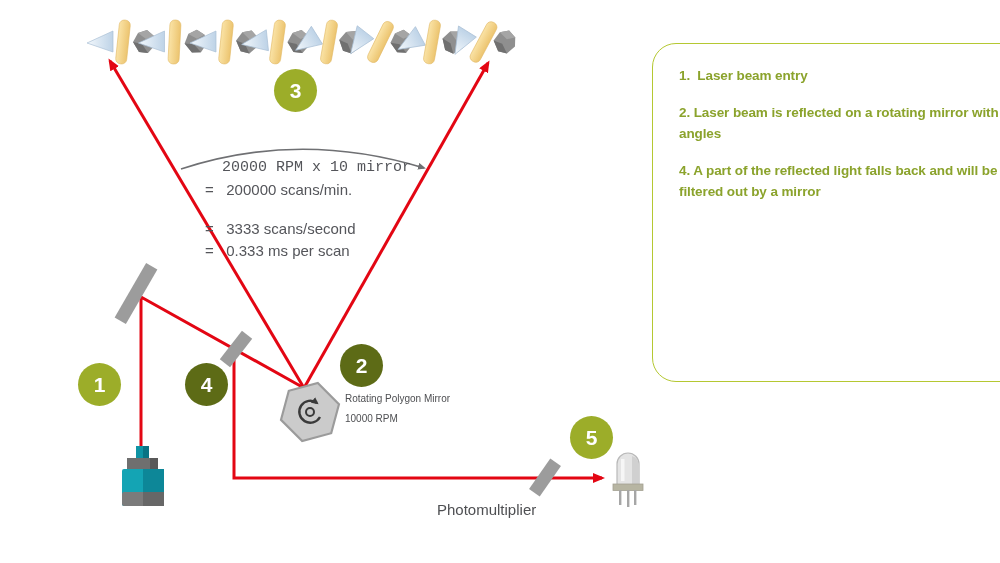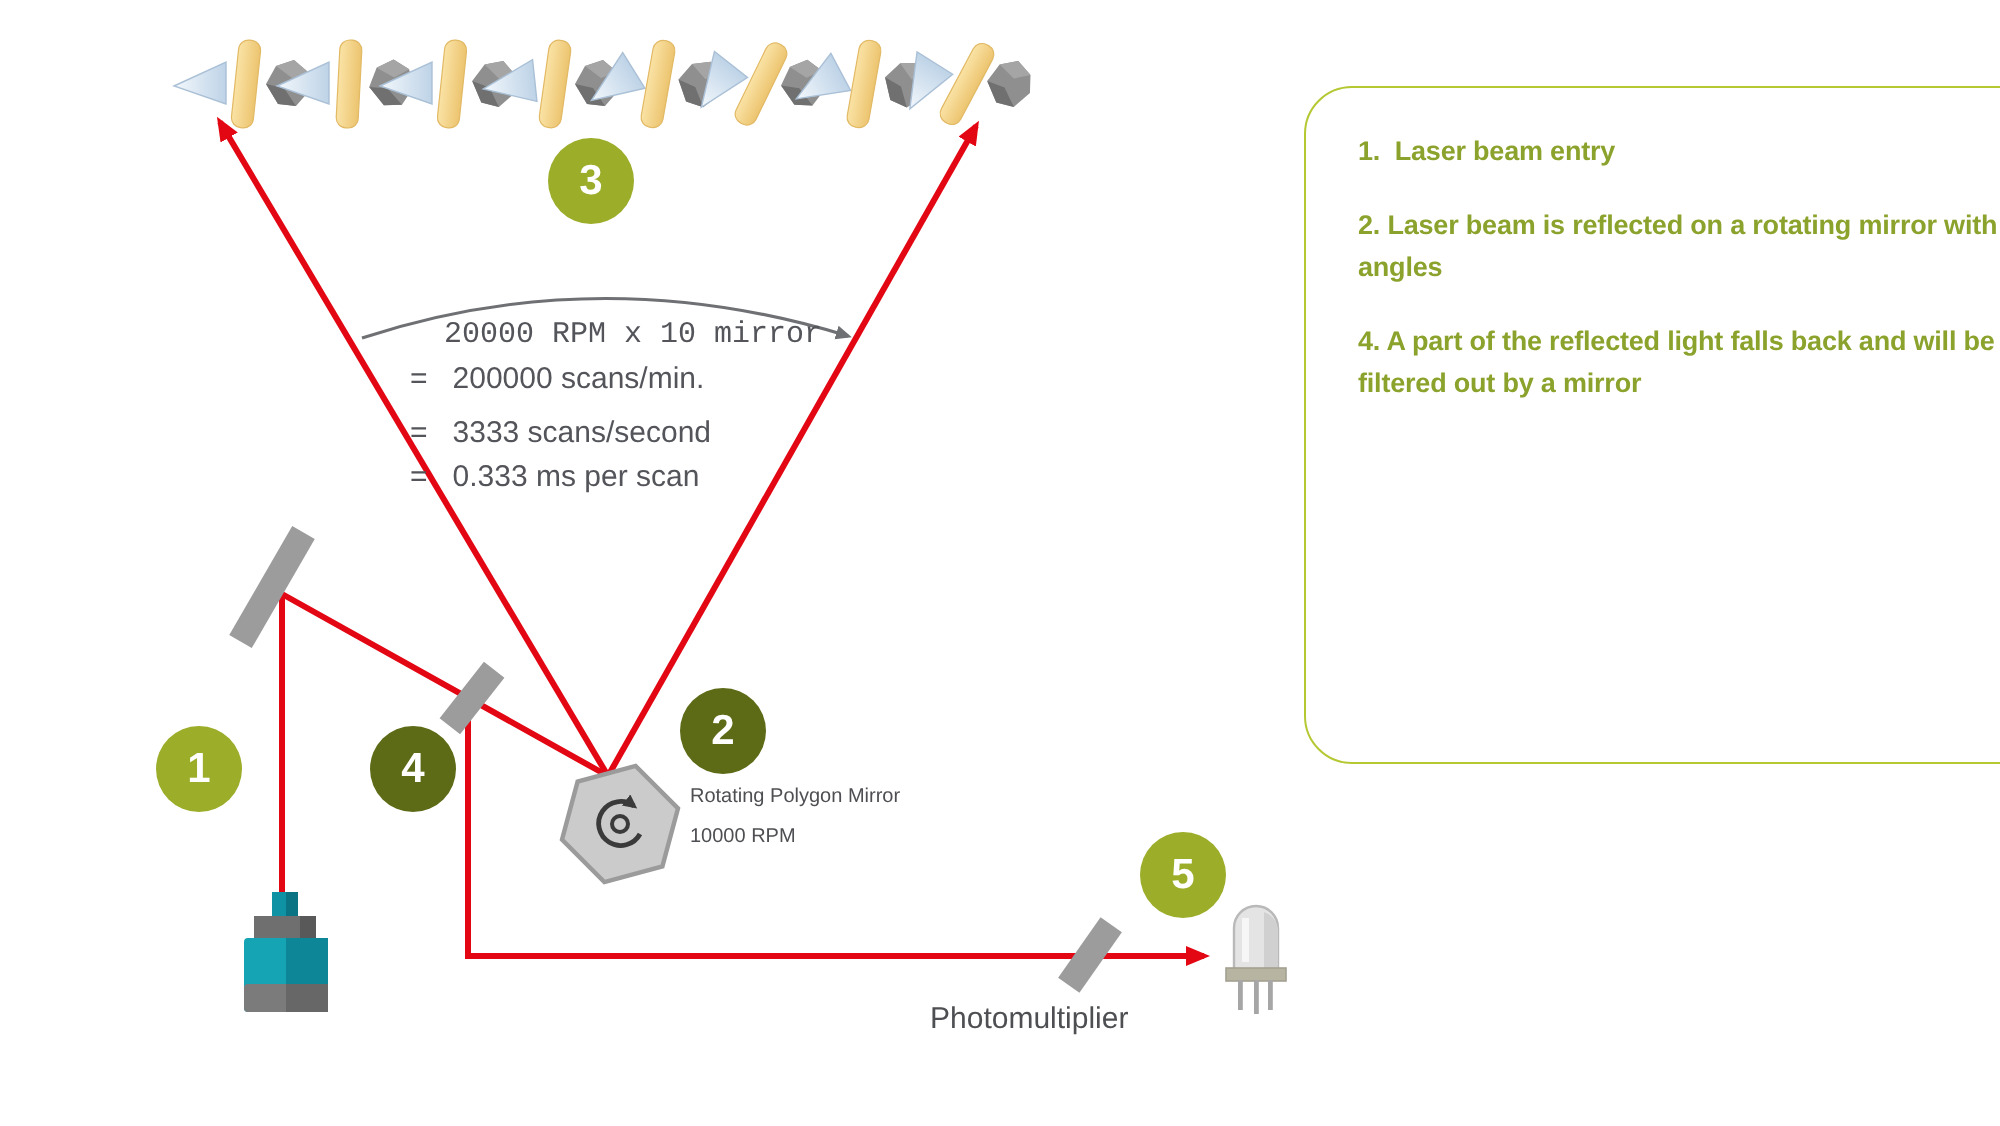--- a/index.html
+++ b/index.html
@@ -14,25 +14,25 @@
   .badge.dark{background:#5d6b16;}
   .badge-1{left:78px;top:363px;}
   .badge-2{left:340px;top:344px;}
   .badge-3{left:274px;top:69px;}
   .badge-4{left:185px;top:363px;}
   .badge-5{left:570px;top:416px;}
   
   .scan-math{position:absolute;left:205px;top:157px;color:#54555a;font-size:15px;line-height:22px;}
   .scan-line{white-space:pre;}
   .scan-line.indent{padding-left:17px;font-family:Liberation Mono, monospace;}
-  .scan-line.gap{margin-top:5px;}
+  .scan-line.gap{margin-top:17px;}
   
   .polygon-label{position:absolute;left:345px;top:389px;color:#4e4f52;font-size:10px;line-height:20px;}
   
-  .pm-label{position:absolute;left:437px;top:501px;color:#4e4f52;font-size:15px;margin-left:28px;}
+  .pm-label{position:absolute;left:437px;top:501px;color:#4e4f52;font-size:15px;}
   
   .legend{position:absolute;left:652px;top:43px;width:380px;height:339px;box-sizing:border-box;
           border:1.5px solid #b5c832;border-radius:24px;background:#fff;
           padding:21px 12px 0 26px;}
   .legend-item{margin:0 0 16px 0;color:#8ba32c;font-size:13.5px;font-weight:700;
                line-height:21px;letter-spacing:-0.1px;white-space:pre-wrap;}
 </style>
 </head>
 <body>
 

